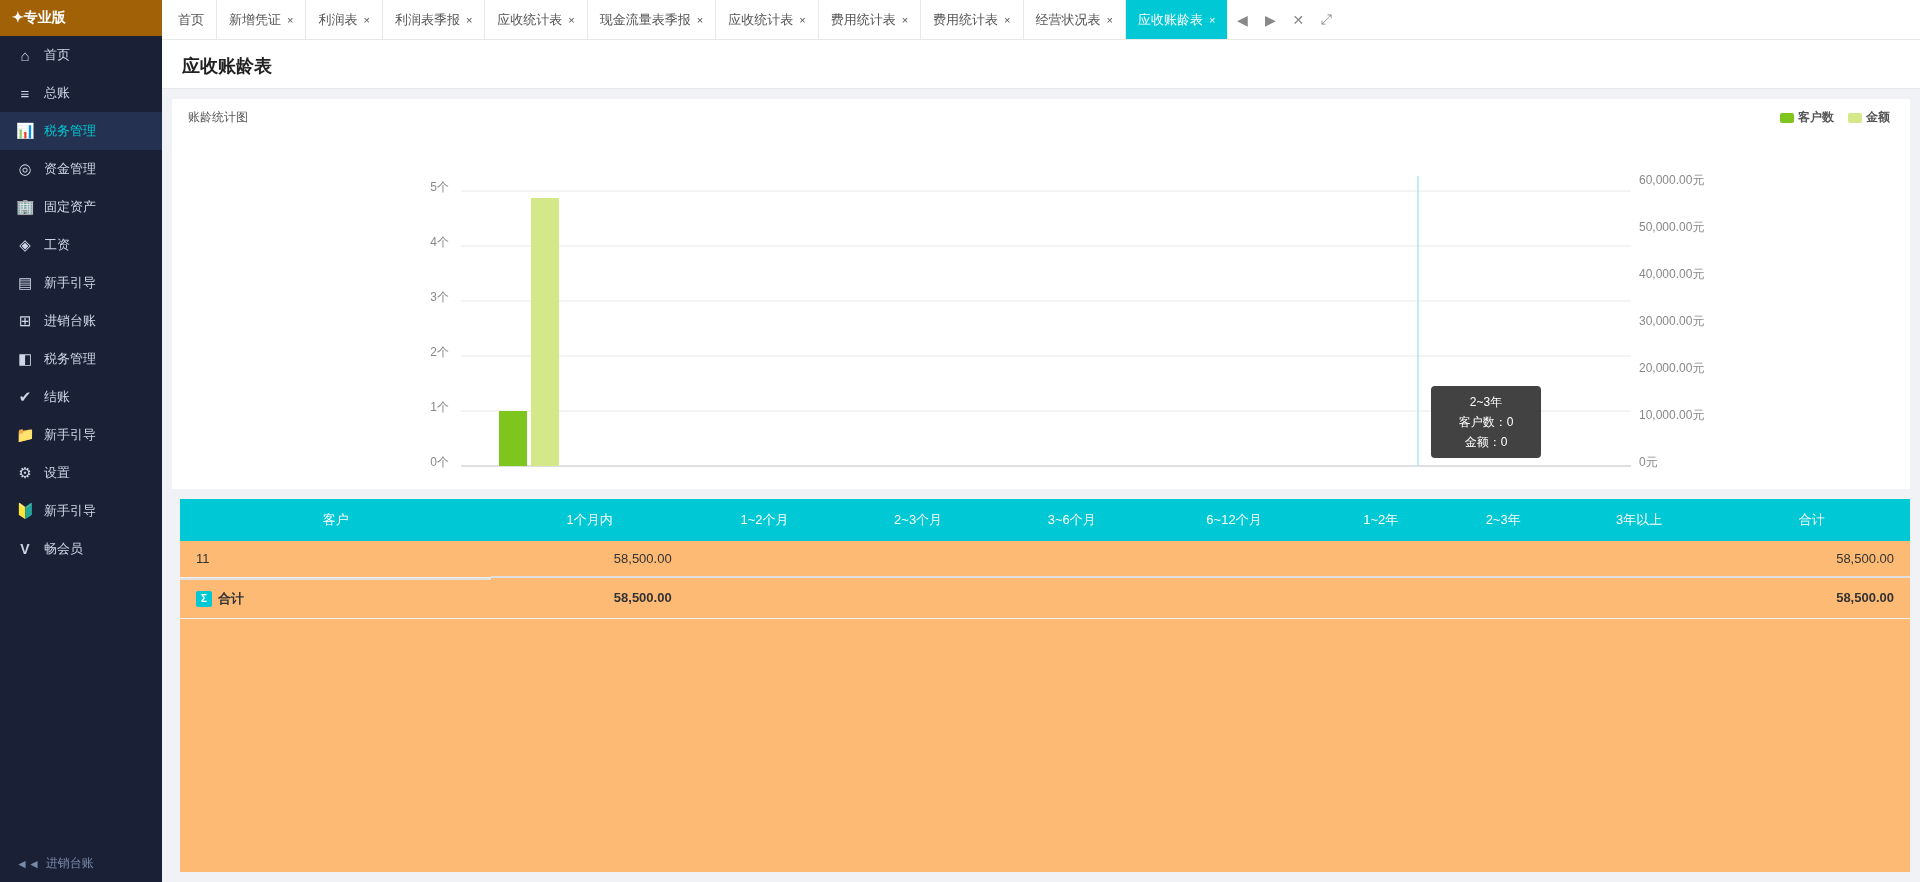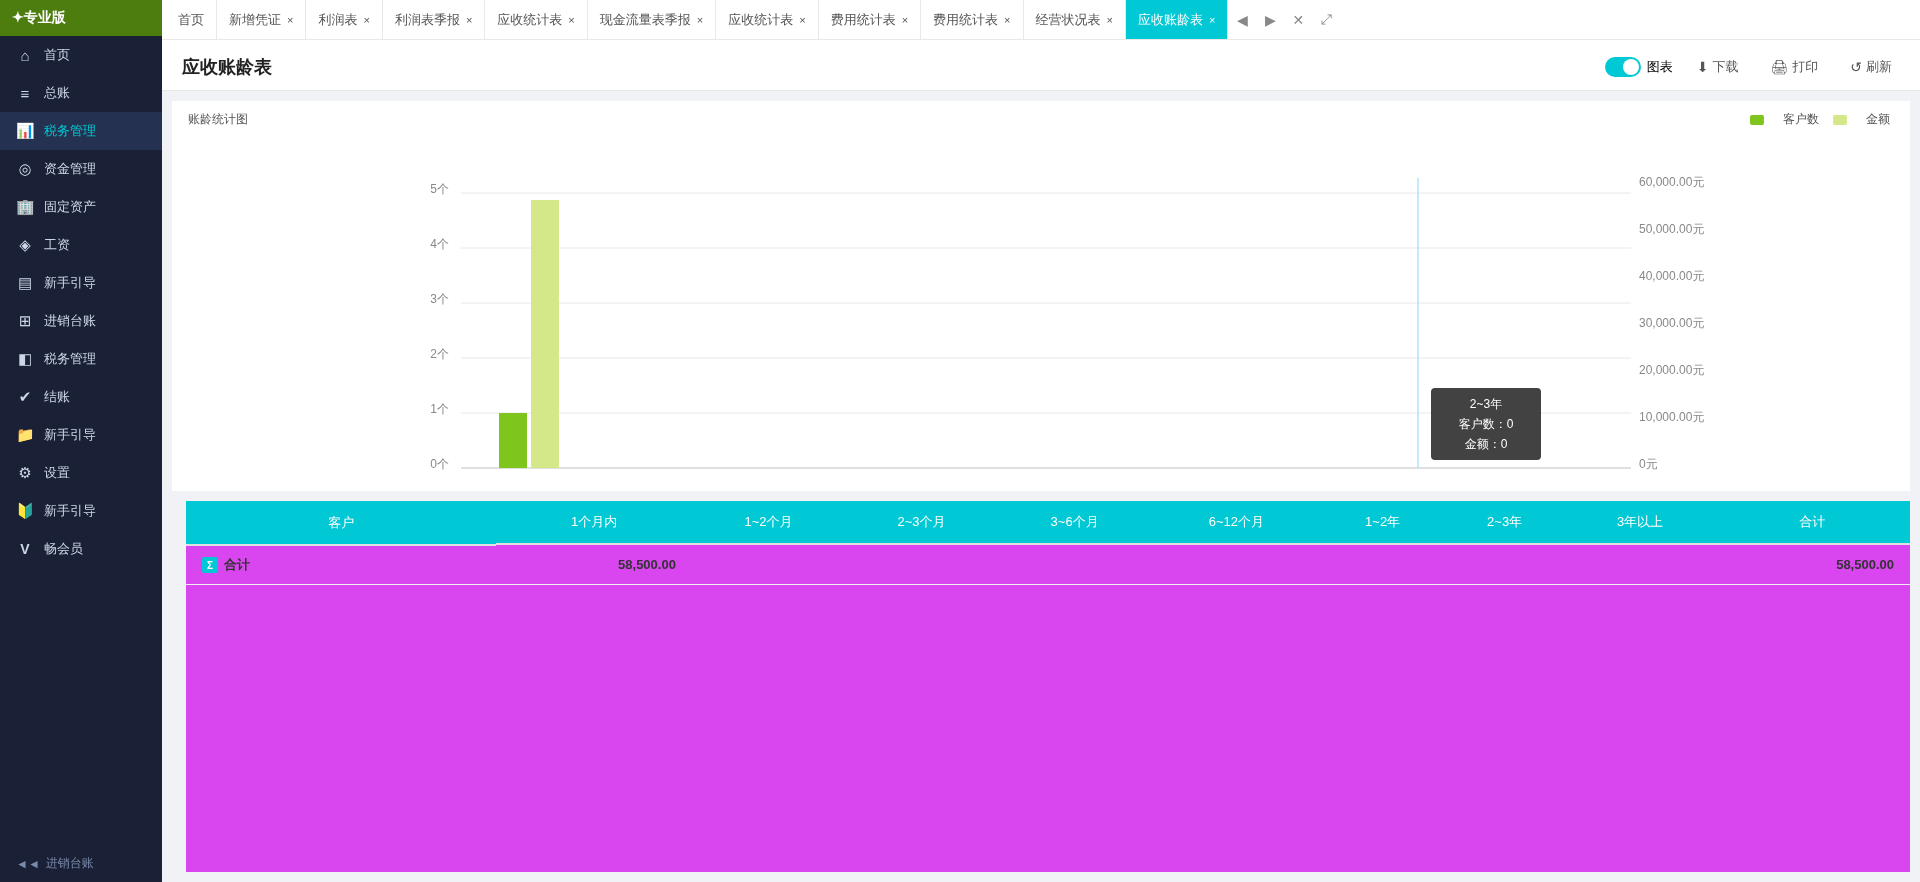--- a/index.html
+++ b/index.html
@@ -9,21 +9,21 @@
     .sidebar {
       width: 162px;
       background: #1a2035;
       color: #cdd6e8;
       display: flex;
       flex-direction: column;
       height: 100%;
       flex-shrink: 0;
     }
     .sidebar-logo {
-      background: #4d7c0f;
+      background: #a16207;
       height: 36px;
       display: flex;
       align-items: center;
       padding: 0 12px;
       font-size: 14px;
       font-weight: bold;
       color: #fff;
     }
     .sidebar-item {
       display: flex;
@@ -179,32 +179,33 @@
       right: 20px;
       display: flex;
       align-items: center;
       gap: 14px;
       font-size: 12px;
       color: #555;
     }
     .legend-item {
       display: flex;
       align-items: center;
-      gap: 19px;
+      gap: 4px;
+      font-weight: bold;
     }
     .legend-color {
       width: 14px;
       height: 10px;
       border-radius: 2px;
     }
 
     
     .table-area {
-      background: #d946ef;
-      margin: 10px 10px 10px 24px;
+      background: #fdba74;
+      margin: 10px 10px 10px 18px;
       flex: 1;
       overflow: auto;
     }
     table {
       width: 100%;
       border-collapse: collapse;
       font-size: 13px;
     }
     thead tr {
       background: #00c8d4;
@@ -366,40 +367,20 @@
     <div class="tab-nav-btn">◀</div>
     <div class="tab-nav-btn">▶</div>
     <div class="tab-nav-btn">✕</div>
     <div class="tab-nav-btn">⤢</div>
   </div>
 
   <div class="page-content">
 
     <div class="page-header">
       <span class="page-title">应收账龄表</span>
-      <div class="header-actions">
-        <div class="toggle-switch">
-          <div class="toggle-track">
-            <div class="toggle-thumb"></div>
-          </div>
-          <span>图表</span>
-        </div>
-        <div class="action-btn">
-          <span class="icon">⬇</span>
-          <span>下载</span>
-        </div>
-        <div class="action-btn">
-          <span class="icon">🖨</span>
-          <span>打印</span>
-        </div>
-        <div class="action-btn">
-          <span class="icon">↺</span>
-          <span>刷新</span>
-        </div>
-      </div>
     </div>
 
     <div class="chart-area">
       <div class="chart-title">账龄统计图</div>
       <div class="chart-legend">
         <div class="legend-item">
           <div class="legend-color" style="background:#7ec51e;"></div>
           <span>客户数</span>
         </div>
         <div class="legend-item">
@@ -467,20 +448,32 @@
             <th>2~3个月</th>
             <th>3~6个月</th>
             <th>6~12个月</th>
             <th>1~2年</th>
             <th>2~3年</th>
             <th>3年以上</th>
             <th>合计</th>
           </tr>
         </thead>
         <tbody>
+          <tr>
+            <td>11</td>
+            <td style="text-align:right;padding-right:16px;">58,500.00</td>
+            <td></td>
+            <td></td>
+            <td></td>
+            <td></td>
+            <td></td>
+            <td></td>
+            <td></td>
+            <td style="text-align:right;padding-right:16px;">58,500.00</td>
+          </tr>
           <tr class="total-row">
             <td>
               <span class="total-icon">Σ</span>
               <span>合计</span>
             </td>
             <td style="text-align:right;padding-right:16px;">58,500.00</td>
             <td></td>
             <td></td>
             <td></td>
             <td></td>

